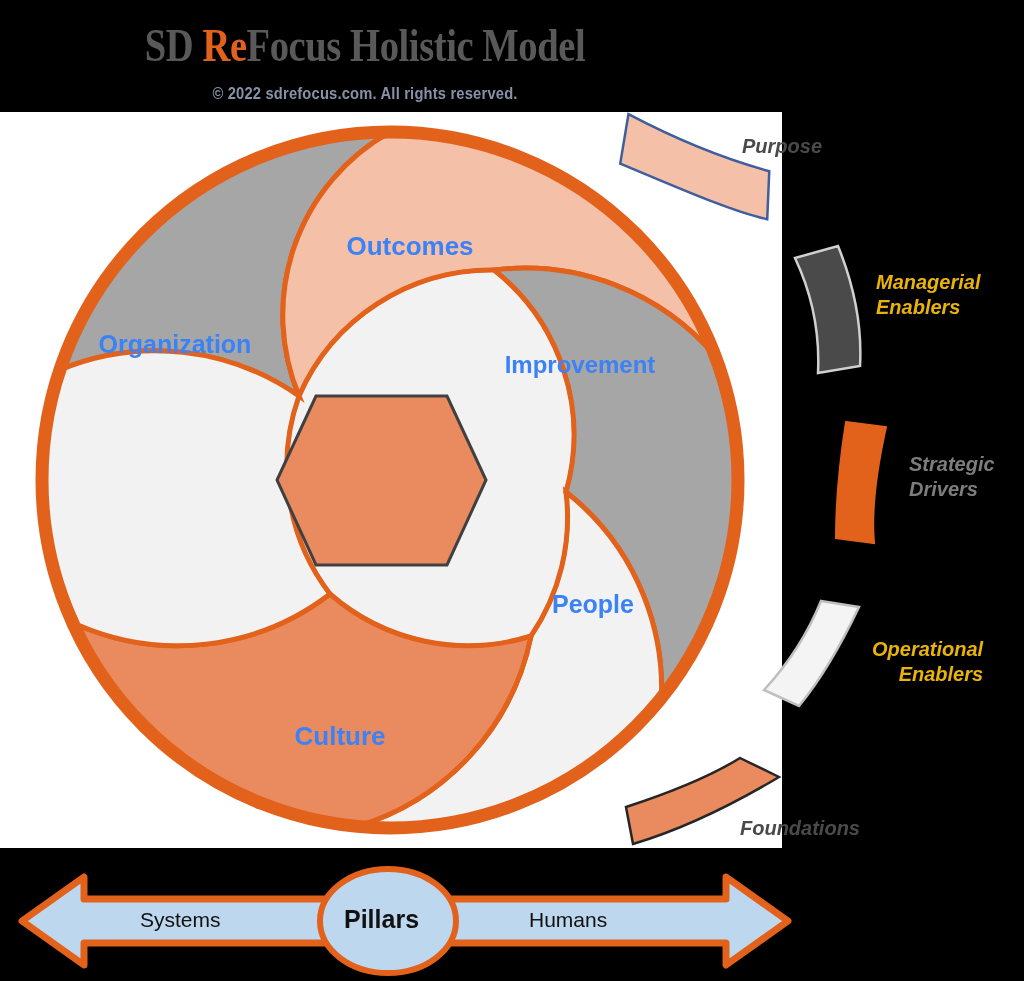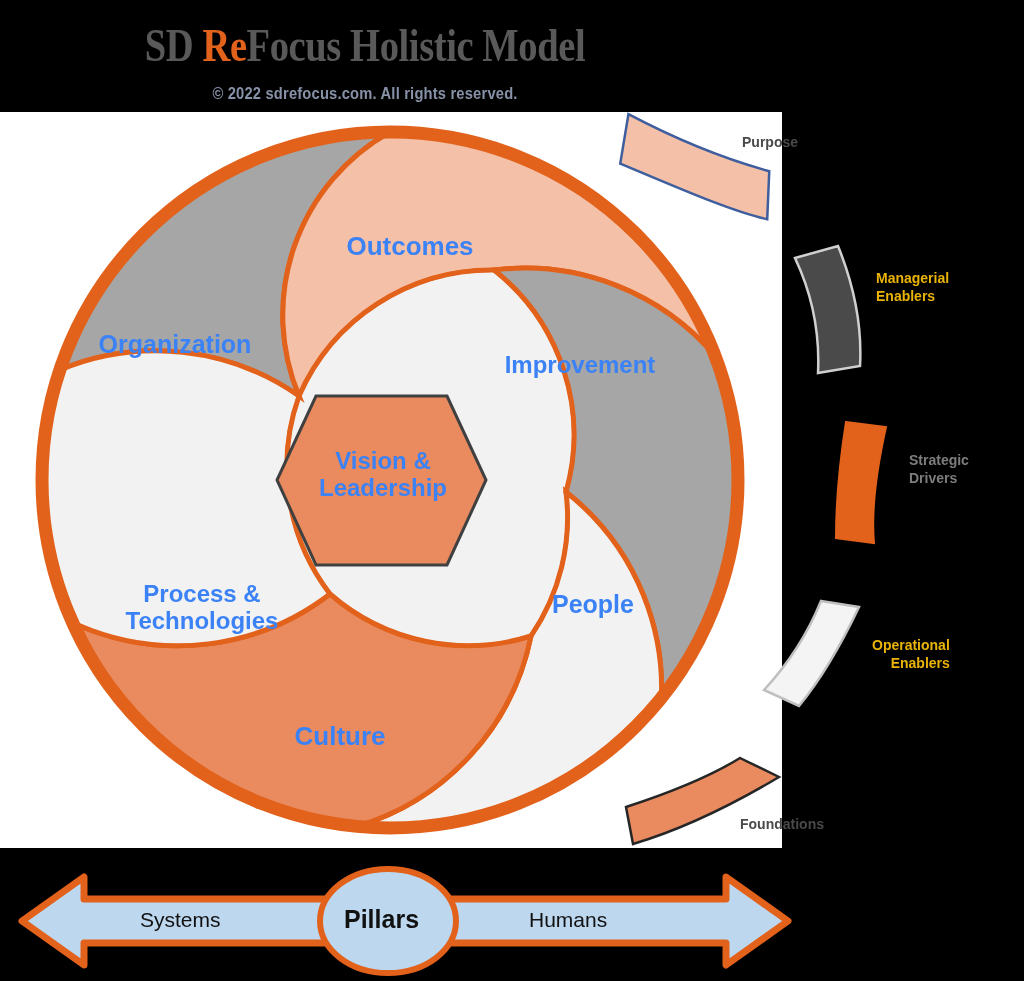--- a/index.html
+++ b/index.html
@@ -24,21 +24,21 @@
   .panel{position:absolute;left:0;top:112px;width:782px;height:736px;background:#fff;}
 
   
   #canvas{position:absolute;left:0;top:0;width:1024px;height:981px;}
 
   
   .plabel{position:absolute;color:#3b82f6;font-weight:700;text-align:center;
           line-height:1.12;white-space:pre-line;pointer-events:none;}
 
   
-  .leg{position:absolute;font-weight:700;font-size:14px;
+  .leg{position:absolute;font-weight:700;font-style:italic;font-size:20px;
        line-height:1.25;white-space:pre-line;}
   .leg.dark{color:#4a4a4a;}
   .leg.mid{color:#7d7d7d;}
   .leg.light{color:#eab308;}
   .ptext{position:absolute;font-size:21px;color:#111;white-space:nowrap;}
   .ptext.bold{font-weight:700;font-size:25px;}
 </style>
 </head>
 <body>
 
@@ -143,25 +143,21 @@
   <div class="plabel" style="left:300px;top:232px;width:220px;font-size:26px;">Outcomes</div>
 
   <div class="plabel" style="left:55px;top:330px;width:240px;font-size:25px;">Organization</div>
 
   <div class="plabel" style="left:470px;top:352px;width:220px;font-size:24px;">Improvement</div>
 
   <div class="plabel" style="left:500px;top:590px;width:186px;font-size:25px;">People</div>
 
   <div class="plabel" style="left:250px;top:702px;width:180px;font-size:26px;margin-top:20px;">Culture</div>
 
-  <div class="plabel" style="left:85px;top:581px;width:234px;font-size:24px;">Process &amp;
-Technologies</div>
 
-  <div class="plabel" style="left:284px;top:448px;width:198px;font-size:24px;">Vision &amp;
-Leadership</div>
 
   <div class="leg dark" style="left:742px;top:134px;">Purpose</div>
 
   <div class="leg light" style="left:876px;top:270px;">Managerial
 Enablers</div>
 
   <div class="leg mid" style="left:909px;top:452px;">Strategic
 Drivers</div>
 
   <div class="leg light" style="left:872px;top:637px;text-align:right;">Operational

